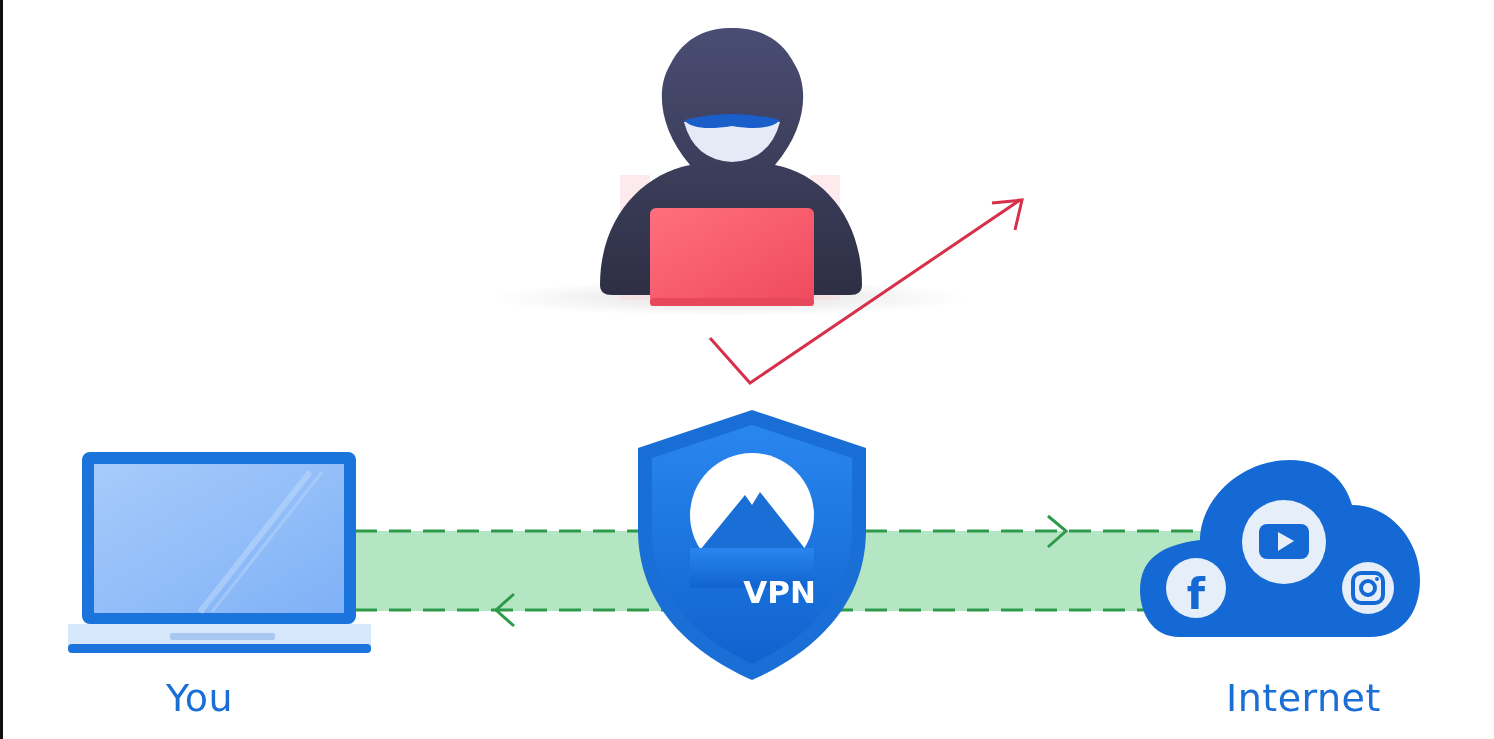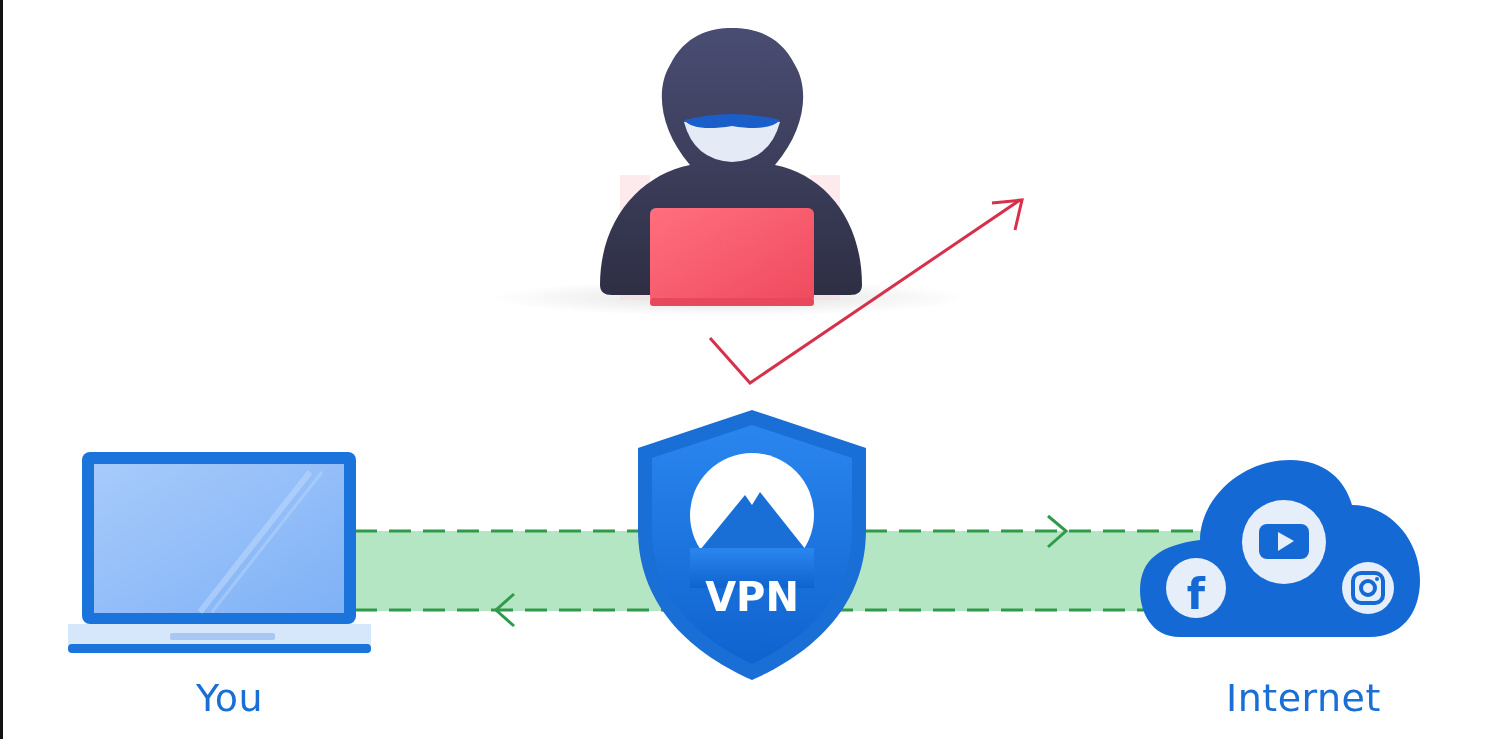--- a/index.html
+++ b/index.html
@@ -1,22 +1,22 @@
 <!DOCTYPE html>
 <html><head>
 <meta charset="utf-8">
 <style>
   html, body { margin:0; padding:0; background:#ffffff; }
   body { width:1494px; height:739px; position:relative; overflow:hidden; font-family:"Liberation Sans", sans-serif; }
   .left-border { position:absolute; left:0; top:0; width:3px; height:739px; background:#111; }
   svg.canvas { position:absolute; left:0; top:0; }
   .label { position:absolute; font-family:"DejaVu Sans", sans-serif; font-weight:500; color:#1a6fd6; font-size:38px; letter-spacing:0.5px; }
-  .label-you { left:196px; top:676px; }
+  .label-you { left:166px; top:676px; }
   .label-internet { left:1214px; top:676px;margin-left:12px; }
-  .vpn-text { position:absolute; left:688px; top:574px; width:128px; text-align:center; color:#fff; font-family:"DejaVu Sans", sans-serif; font-weight:bold; font-size:40px; }
+  .vpn-text { position:absolute; left:688px; top:574px; width:128px; text-align:right; color:#fff; font-family:"DejaVu Sans", sans-serif; font-weight:bold; font-size:31px; }
 </style>
 </head>
 <body>
 
 <div class="left-border"></div>
 
 <svg class="canvas" width="1494" height="739" viewBox="0 0 1494 739">
   <defs>
     <linearGradient id="hood" x1="0" y1="0" x2="0" y2="1">
       <stop offset="0" stop-color="#4a4d73"></stop>

